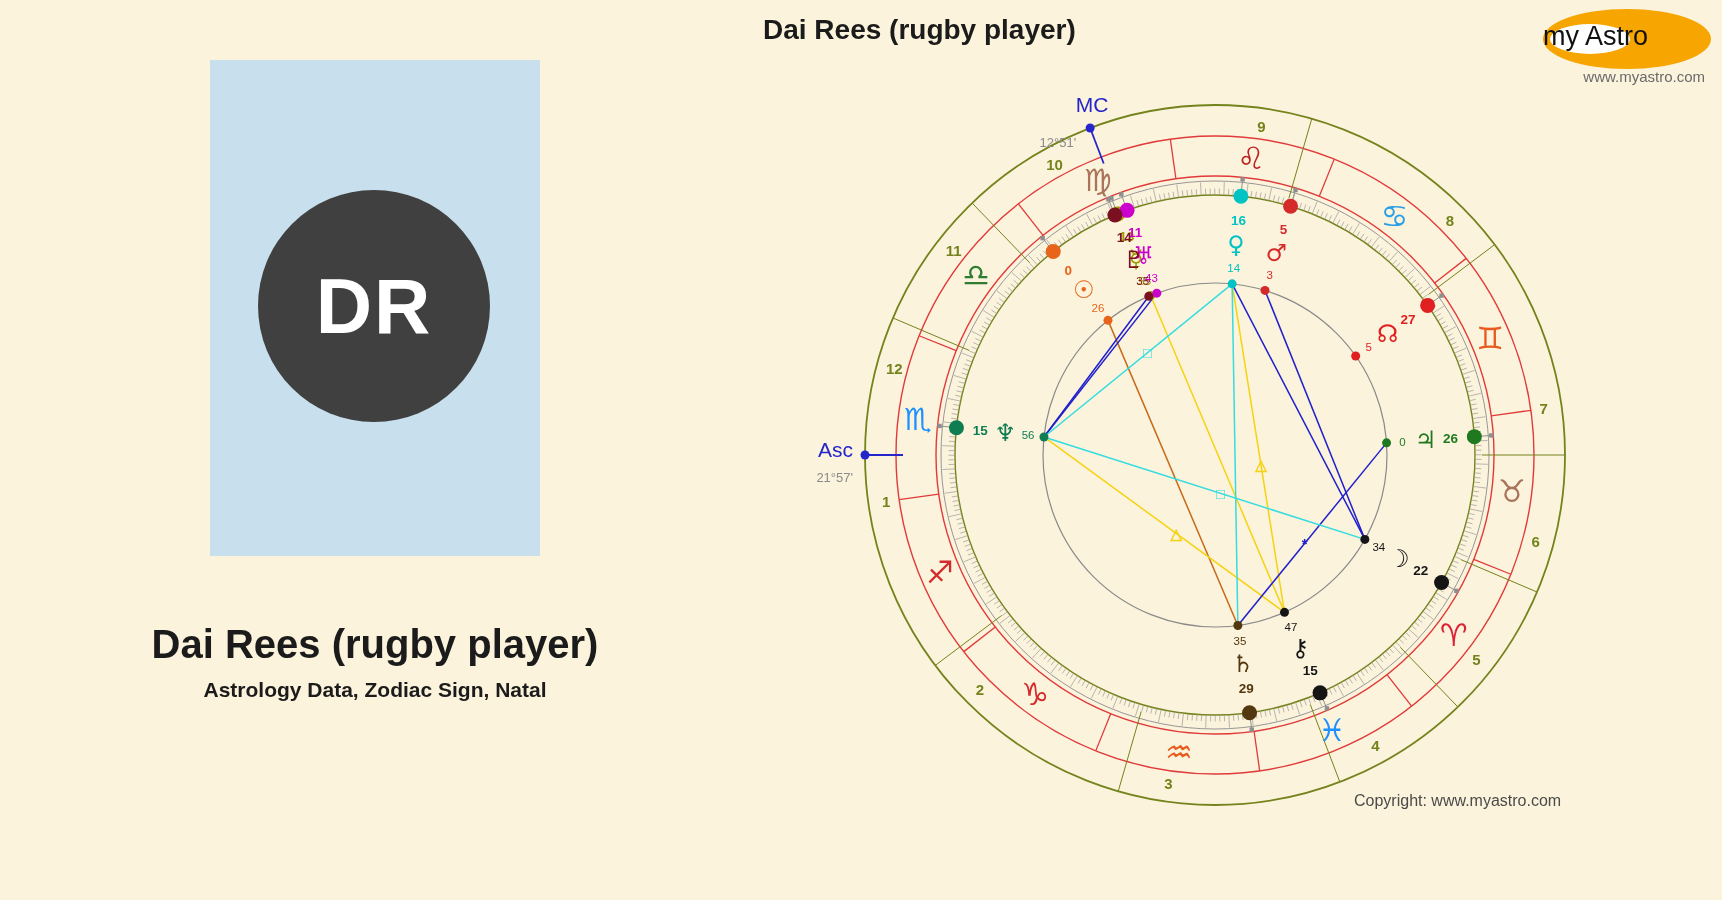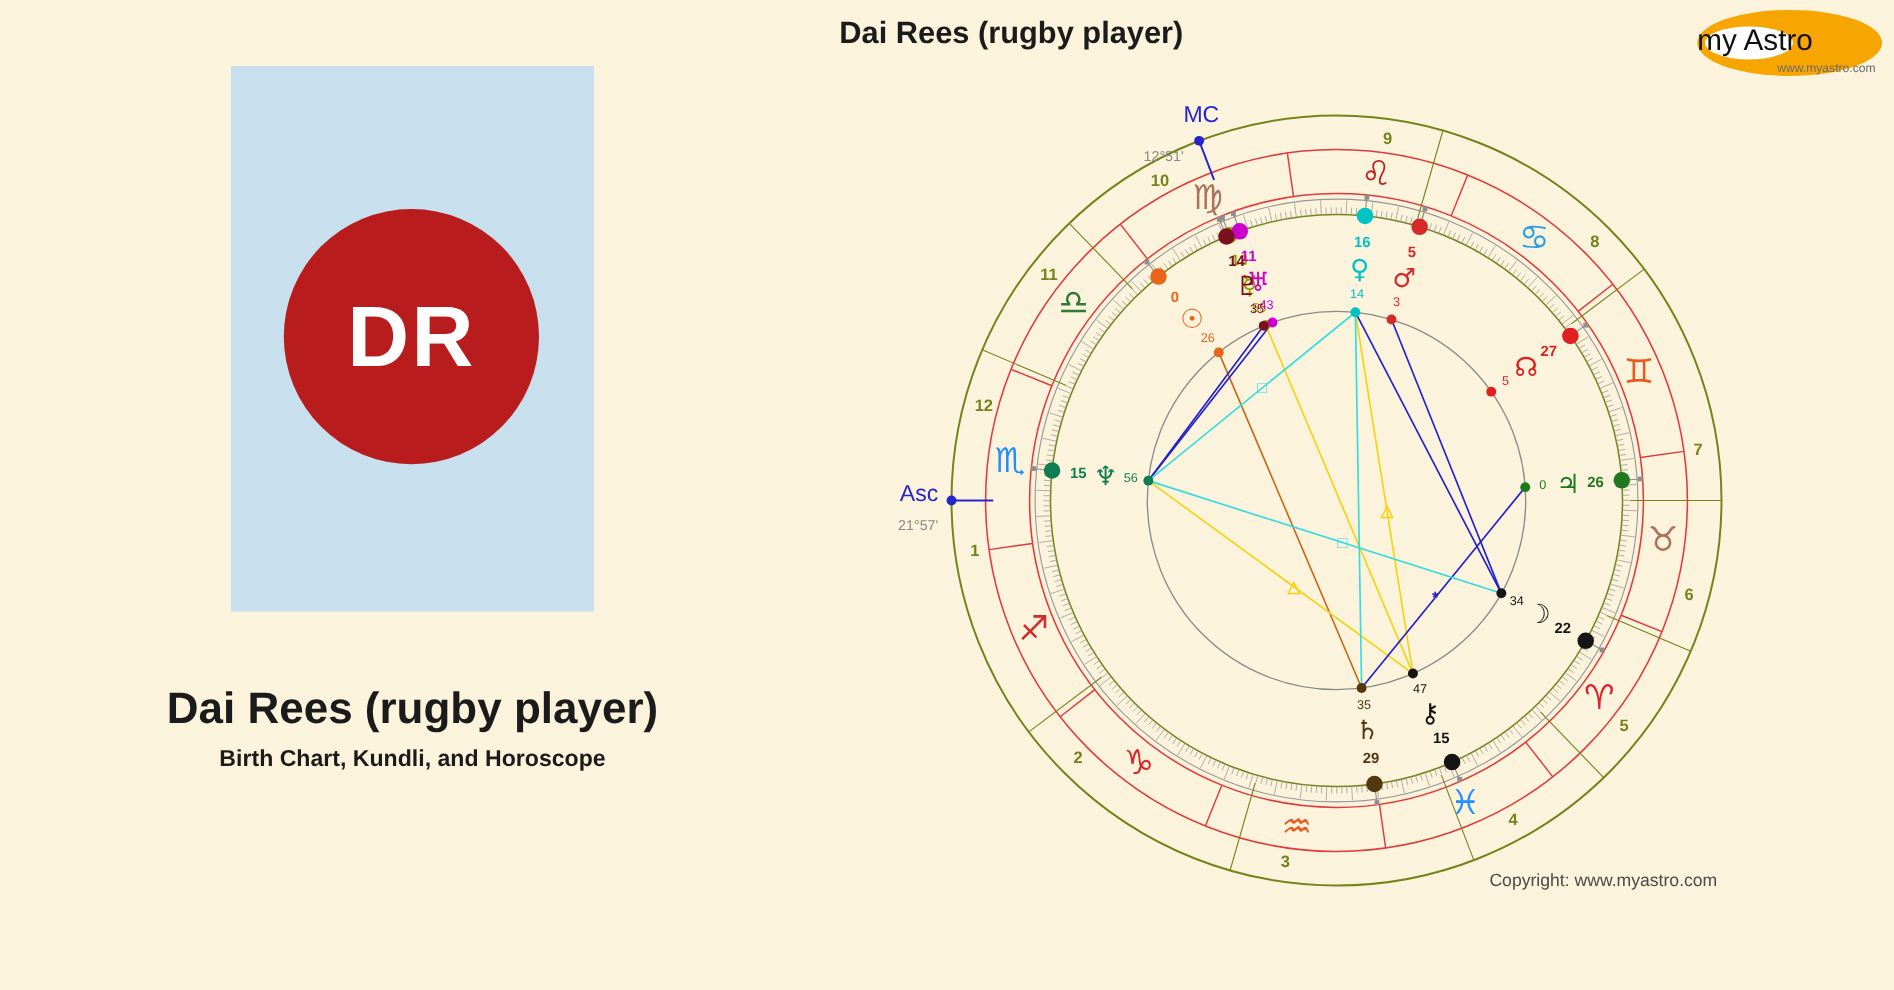--- a/index.html
+++ b/index.html
@@ -4,48 +4,48 @@
 <style>
   html,body{margin:0;padding:0;}
   body{
     width:1722px;height:900px;position:relative;overflow:hidden;
     background:#FCF3DC;
     font-family:"Liberation Sans",sans-serif;
   }
   .abs{position:absolute;}
   
   .photo-box{left:210px;top:60px;width:330px;height:496px;background:#C8E0EE;}
-  .avatar{left:258px;top:190px;width:232px;height:232px;border-radius:50%;background:#b91c1c;
+  .avatar{left:258px;top:190px;width:232px;height:232px;border-radius:50%;background:#404040;
           display:flex;align-items:center;justify-content:center;}
   .avatar span{color:#FFFFFF;font-size:78px;font-weight:bold;letter-spacing:2px;}
   .person-name{left:95px;top:622px;width:560px;text-align:center;
                font-size:40px;font-weight:bold;color:#1B1B1B;}
   .person-sub{left:115px;top:676px;width:520px;text-align:center;
               font-size:21px;font-weight:bold;color:#1B1B1B;line-height:28px;}
   
   .chart-title{left:763px;top:14px;font-size:28px;font-weight:bold;color:#1B1B1B;}
   
   .logo{left:1543px;top:9px;width:168px;height:60px;background:#F7A500;border-radius:50%;}
   .logo-white{left:1550px;top:24px;width:80px;height:30px;background:#FFFFFF;border-radius:50%;}
   .logo-text{left:1543px;top:21px;width:160px;text-align:left;font-size:27px;color:#111;}
-  .site-url{left:1460px;top:56px;width:245px;text-align:right;font-size:11px;color:#6A6A6A;}
+  .site-url{left:1460px;top:68px;width:245px;text-align:right;font-size:15px;color:#6A6A6A;}
   .copyright{left:1338px;top:792px;font-size:16px;color:#4A4A4A;margin-left:16px;}
   svg text{user-select:none;}
   .astro-glyph{font-family:"DejaVu Sans",sans-serif;}
 </style>
 </head>
 <body>
 
 <div class="abs photo-box"></div>
 <div class="abs avatar">
   <span>DR</span>
 </div>
 <div class="abs person-name">Dai Rees (rugby player)</div>
 <div class="abs person-sub">
-  <div>Birth Chart, Kundli, and Horoscope</div>
+  <div>Astrology Data, Zodiac Sign, Natal</div>
 </div>
 
 <div class="abs chart-title">Dai Rees (rugby player)</div>
 
 <div class="abs logo"></div>
 <div class="abs logo-white"></div>
 <div class="abs logo-text"><span>my</span><span> Astro</span></div>
 <div class="abs site-url">www.myastro.com</div>
 
 <svg class="abs" id="wheel" style="left:790px;top:75px;" width="850" height="760" viewBox="0 0 850 760">

